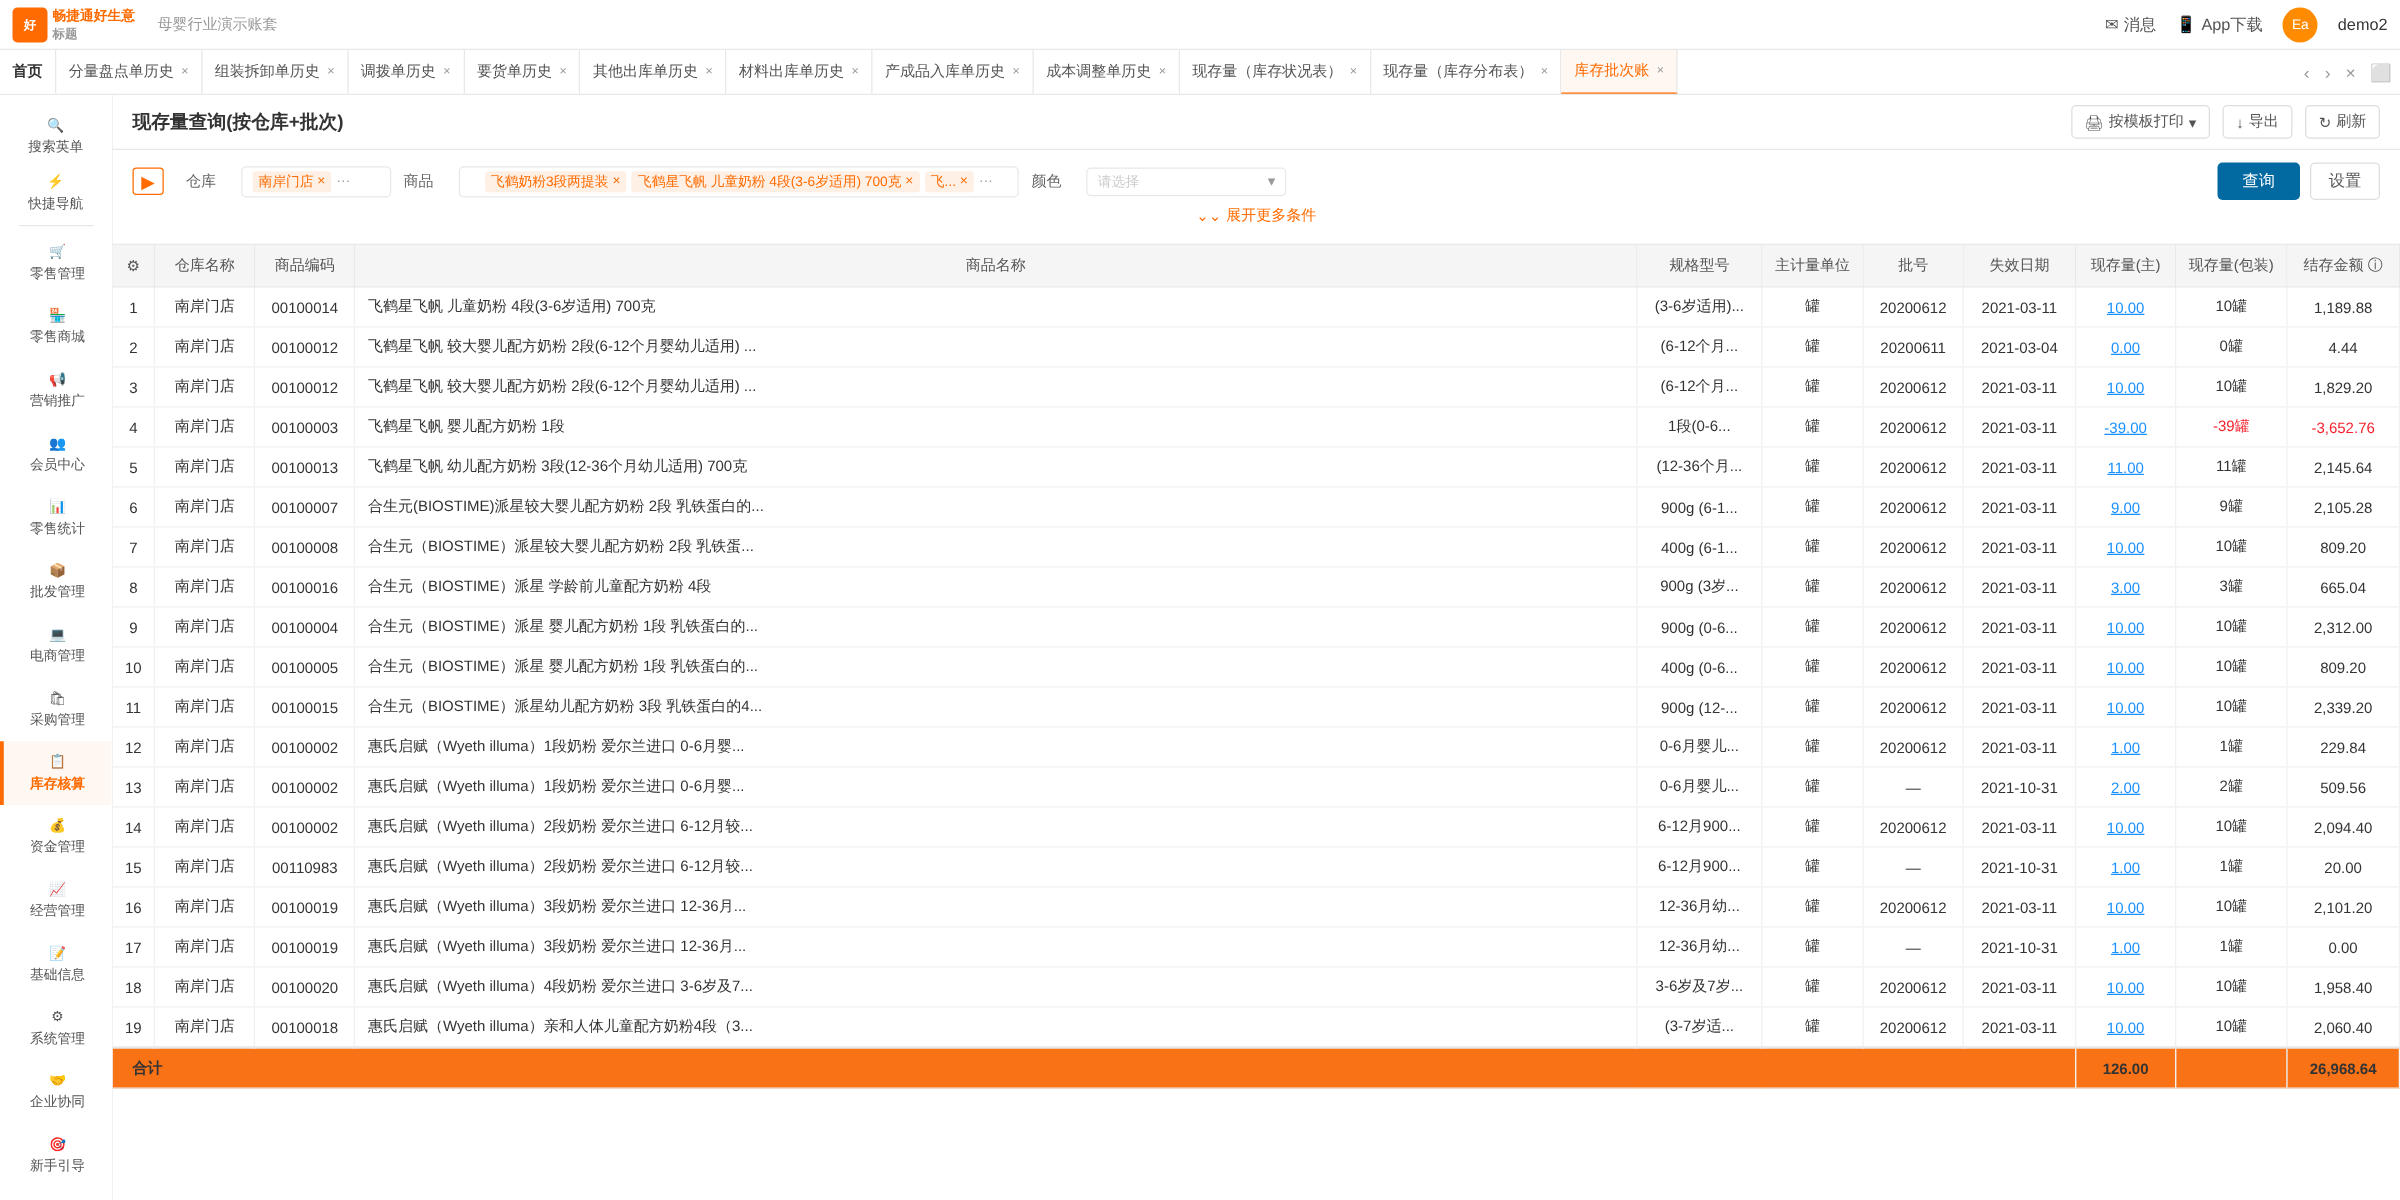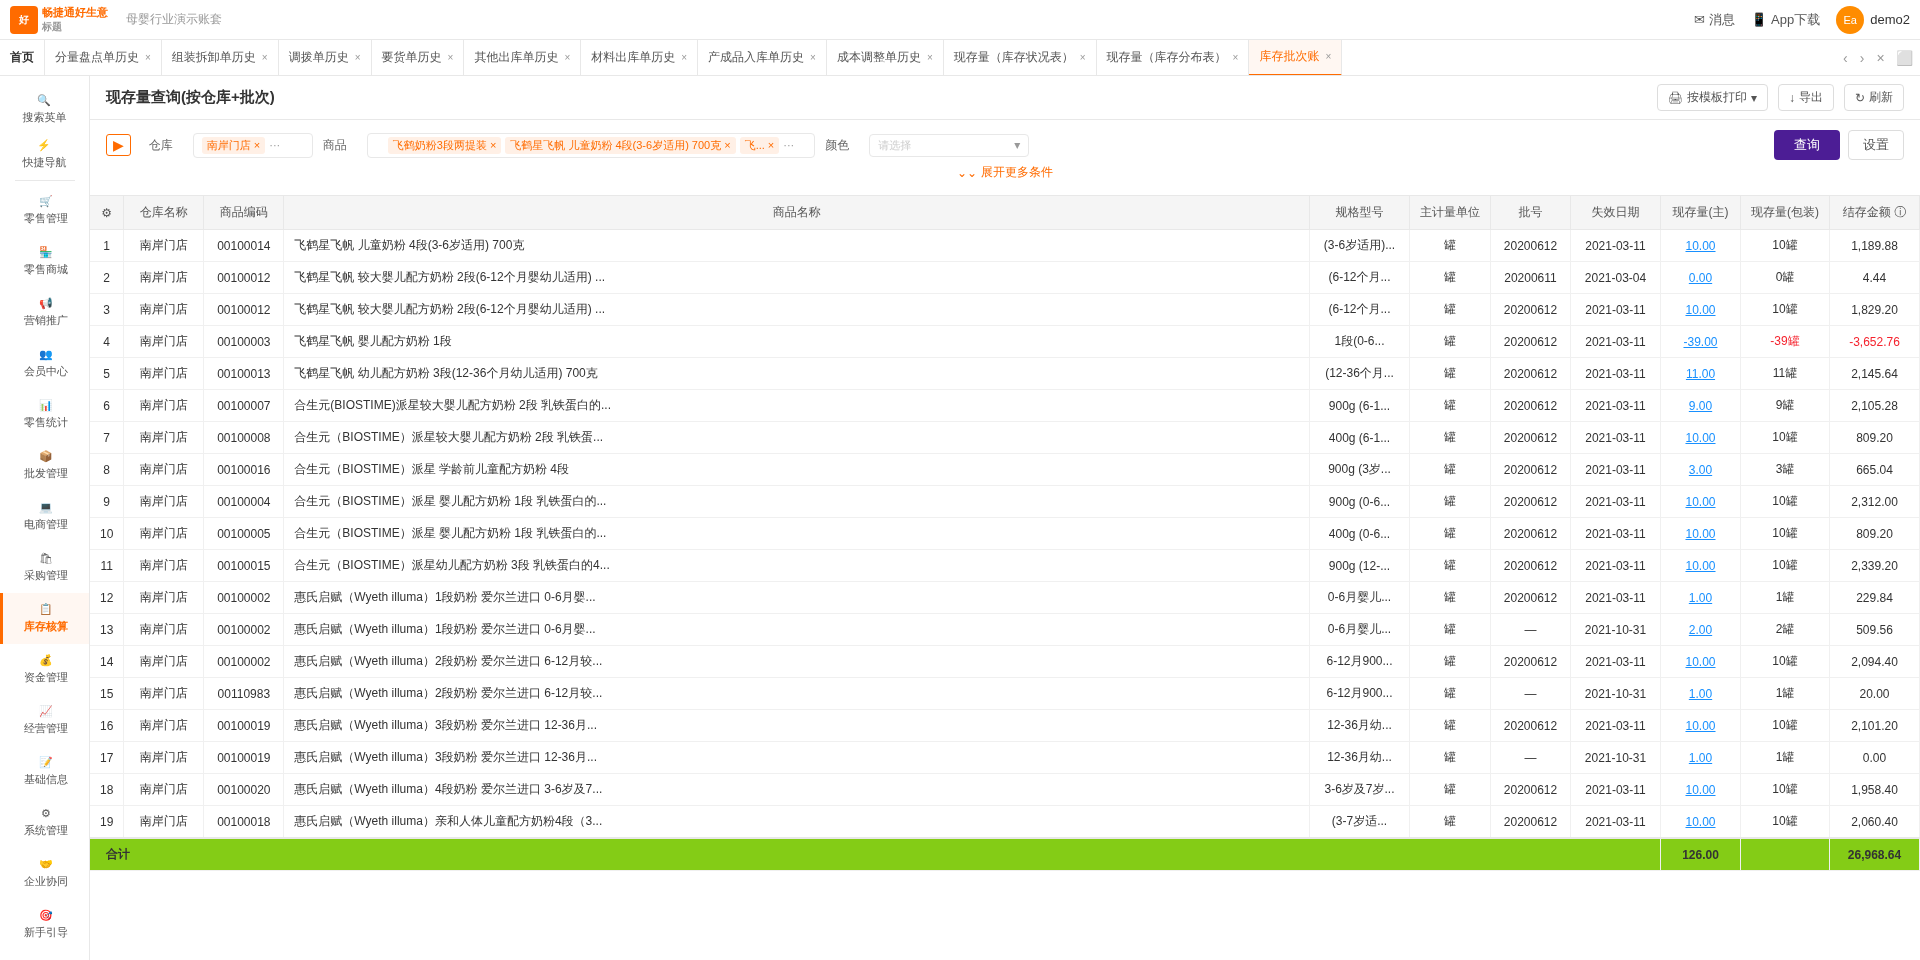--- a/index.html
+++ b/index.html
@@ -37,21 +37,21 @@
     
     .main { flex: 1; overflow: hidden; display: flex; flex-direction: column; }
 
     
     .page-header { display: flex; align-items: center; justify-content: space-between; padding: 8px 16px; background: #fff; border-bottom: 1px solid #e8e8e8; }
     .page-title { font-size: 15px; font-weight: bold; color: #333; }
     .header-actions { display: flex; align-items: center; gap: 10px; }
     .btn-print { display: flex; align-items: center; gap: 4px; border: 1px solid #ddd; border-radius: 4px; padding: 4px 10px; cursor: pointer; color: #555; font-size: 12px; background: #fff; }
     .btn-export { display: flex; align-items: center; gap: 4px; border: 1px solid #ddd; border-radius: 4px; padding: 4px 10px; cursor: pointer; color: #555; font-size: 12px; background: #fff; }
     .btn-refresh { display: flex; align-items: center; gap: 4px; border: 1px solid #ddd; border-radius: 4px; padding: 4px 10px; cursor: pointer; color: #555; font-size: 12px; background: #fff; }
-    .btn-query { background: #4c1d95; color: white; border: none; border-radius: 4px; padding: 6px 20px; cursor: pointer; font-size: 13px; }
+    .btn-query { background: #0369a1; color: white; border: none; border-radius: 4px; padding: 6px 20px; cursor: pointer; font-size: 13px; }
     .btn-settings { background: #fff; color: #555; border: 1px solid #ddd; border-radius: 4px; padding: 4px 14px; cursor: pointer; font-size: 13px; }
 
     
     .filter-area { background: #fff; padding: 10px 16px; border-bottom: 1px solid #e8e8e8; }
     .filter-row { display: flex; align-items: center; gap: 10px; flex-wrap: wrap; }
     .filter-item { display: flex; align-items: center; gap: 20px; }
     .filter-label { color: #666; font-size: 12px; white-space: nowrap; }
     .filter-tag-container { display: flex; align-items: center; gap: 4px; border: 1px solid #e8e8e8; border-radius: 4px; padding: 3px 8px; min-width: 120px; max-width: 200px; background: #fff; }
     .filter-tag { display: flex; align-items: center; gap: 3px; background: #fff0e6; border-radius: 3px; padding: 1px 5px; font-size: 11px; color: #ff6b00; }
     .filter-tag .remove { cursor: pointer; color: #ff6b00; }
@@ -64,21 +64,21 @@
     
     .table-container { flex: 1; overflow: auto; background: #fff; }
     table { width: 100%; border-collapse: collapse; font-size: 12px; }
     thead tr { background: #f5f5f5; }
     thead th { padding: 8px 10px; text-align: center; border-bottom: 1px solid #e8e8e8; border-right: 1px solid #e8e8e8; font-weight: 500; color: #555; white-space: nowrap; position: sticky; top: 0; background: #f5f5f5; z-index: 1; }
     tbody tr { border-bottom: 1px solid #f0f0f0; }
     tbody td { padding: 7px 10px; text-align: center; border-right: 1px solid #f0f0f0; color: #333; white-space: nowrap; }
     tbody td.name-col { text-align: left; max-width: 280px; overflow: hidden; text-overflow: ellipsis; }
     .negative { color: #f5222d; }
     .link-value { color: #1890ff; text-decoration: underline; cursor: pointer; }
-    .footer-row td { background: #84cc16; font-weight: bold; border-top: 2px solid #e8e8e8; }
+    .footer-row td { background: #f97316; font-weight: bold; border-top: 2px solid #e8e8e8; }
     .col-check { width: 30px; }
     .col-warehouse { width: 80px; }
     .col-code { width: 80px; }
     .col-name { min-width: 260px; }
     .col-spec { width: 100px; }
     .col-unit { width: 70px; }
     .col-batch { width: 80px; }
     .col-expire { width: 90px; }
     .col-stock-main { width: 80px; }
     .col-stock-pkg { width: 80px; }
@@ -98,21 +98,21 @@
   <div style="color:#999;font-size:12px;flex:1;padding-left:8px;">母婴行业演示账套</div>
   <div class="topbar-right">
     <div class="msg-icon">
       <span>✉</span>
       <span>消息</span>
     </div>
     <div class="app-icon">
       <span>📱</span>
       <span>App下载</span>
     </div>
-    <div style="display:flex;align-items:center;gap:6px;">
+    <div style="display:flex;align-items:center;gap:16px;">
       <div class="avatar">Ea</div>
       <span class="username">demo2</span>
     </div>
   </div>
 </div>
 
 <div class="tabbar">
   <div class="tab home">
     <span>首页</span>
   </div>

